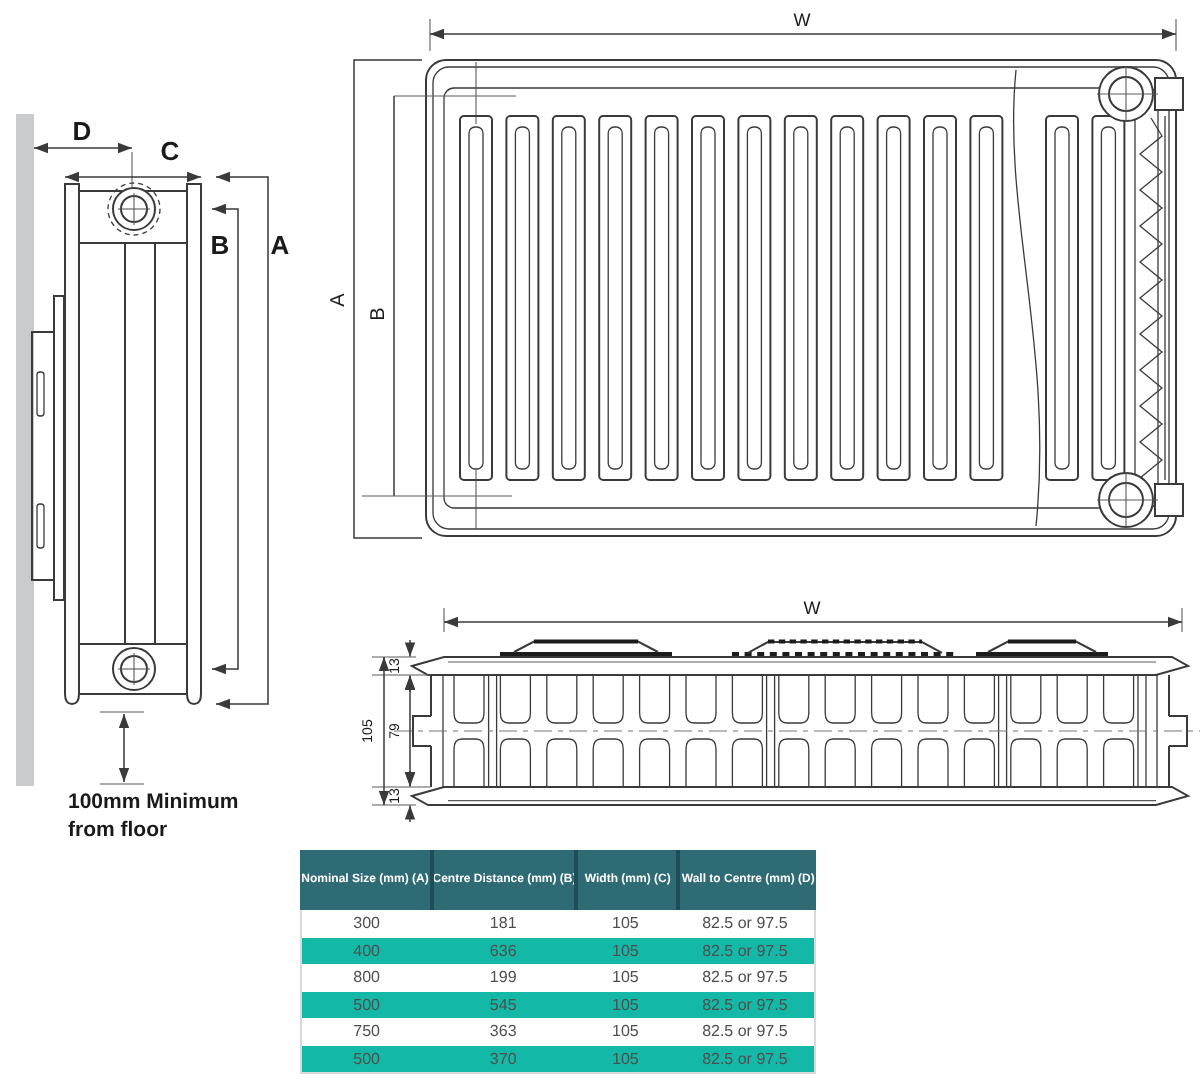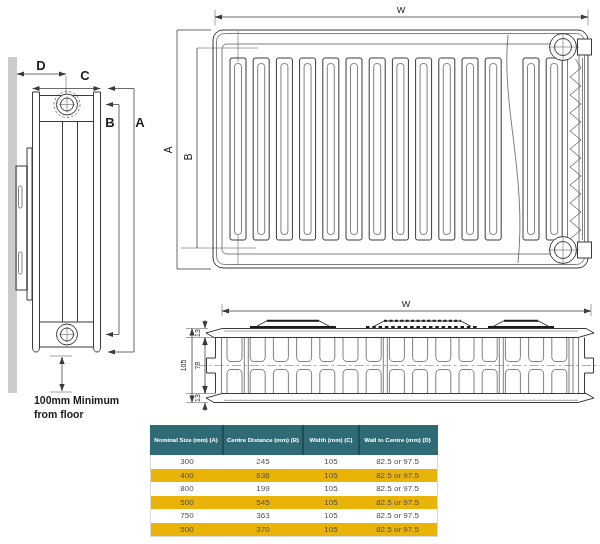--- a/index.html
+++ b/index.html
@@ -16,28 +16,28 @@
   .cl{fill:none;stroke:#777;stroke-width:.6;stroke-dasharray:9 3 2.5 3}
   .sw2{fill:none;stroke:#1c1c1c;stroke-width:2}
   .blk{fill:#1c1c1c}
   text{fill:#1a1a1a}
   .big{font:bold 13px "Liberation Sans",sans-serif}
   .med{font:10px "Liberation Sans",sans-serif}
   .w9{font:9px "Liberation Sans",sans-serif}
   .s7{font:7px "Liberation Sans",sans-serif}
   .note{font:bold 10.5px "Liberation Sans",sans-serif}
   
-  .spec-table{position:absolute;left:150px;top:425px;width:288px}
+  .spec-table{position:absolute;left:150px;top:425px;width:258px}
   .thead{display:flex;height:30px;background:#2f6b75}
   .hcell{display:flex;align-items:center;justify-content:center;color:#fff;font-weight:bold;
          font-size:6px;white-space:nowrap;box-sizing:border-box;overflow:hidden}
   .hcell+.hcell{border-left:2px solid #1f4d56}
   .tbody{border:1px solid #d7d9db;border-top:none;box-sizing:border-box;background:#fff}
   .trow{display:flex;height:13.5px;background:#fff}
-  .trow.alt{background:#eab308}
+  .trow.alt{background:#14b8a6}
   .tcell{display:flex;align-items:center;justify-content:center;font-size:8px;color:#4f4f4f;box-sizing:border-box}
   .c0{width:72px}.c1{width:80px}.c2{width:56px}.c3{width:77px}
 </style>
 </head>
 <body>
 
 <svg width="600" height="425" viewBox="0 0 600 425">
   <defs>
     <marker id="aE" markerUnits="userSpaceOnUse" markerWidth="8" markerHeight="7" refX="7.5" refY="3.5" orient="auto">
       <path d="M0.5,0.9 L7.5,3.5 L0.5,6.1 Z" fill="#3a3a3a"></path>
@@ -279,21 +279,21 @@
 <div class="spec-table">
   <div class="thead">
       <div class="hcell c0">Nominal Size (mm) (A)</div>
       <div class="hcell c1">Centre Distance (mm) (B)</div>
       <div class="hcell c2">Width (mm) (C)</div>
       <div class="hcell c3">Wall to Centre (mm) (D)</div>
     </div>
   <div class="tbody">
       <div class="trow">
         <div class="tcell c0">300</div>
-        <div class="tcell c1">245</div>
+        <div class="tcell c1">181</div>
         <div class="tcell c2">105</div>
         <div class="tcell c3">82.5 or 97.5</div>
       </div>
       <div class="trow alt">
         <div class="tcell c0">400</div>
         <div class="tcell c1">636</div>
         <div class="tcell c2">105</div>
         <div class="tcell c3">82.5 or 97.5</div>
       </div>
       <div class="trow">

